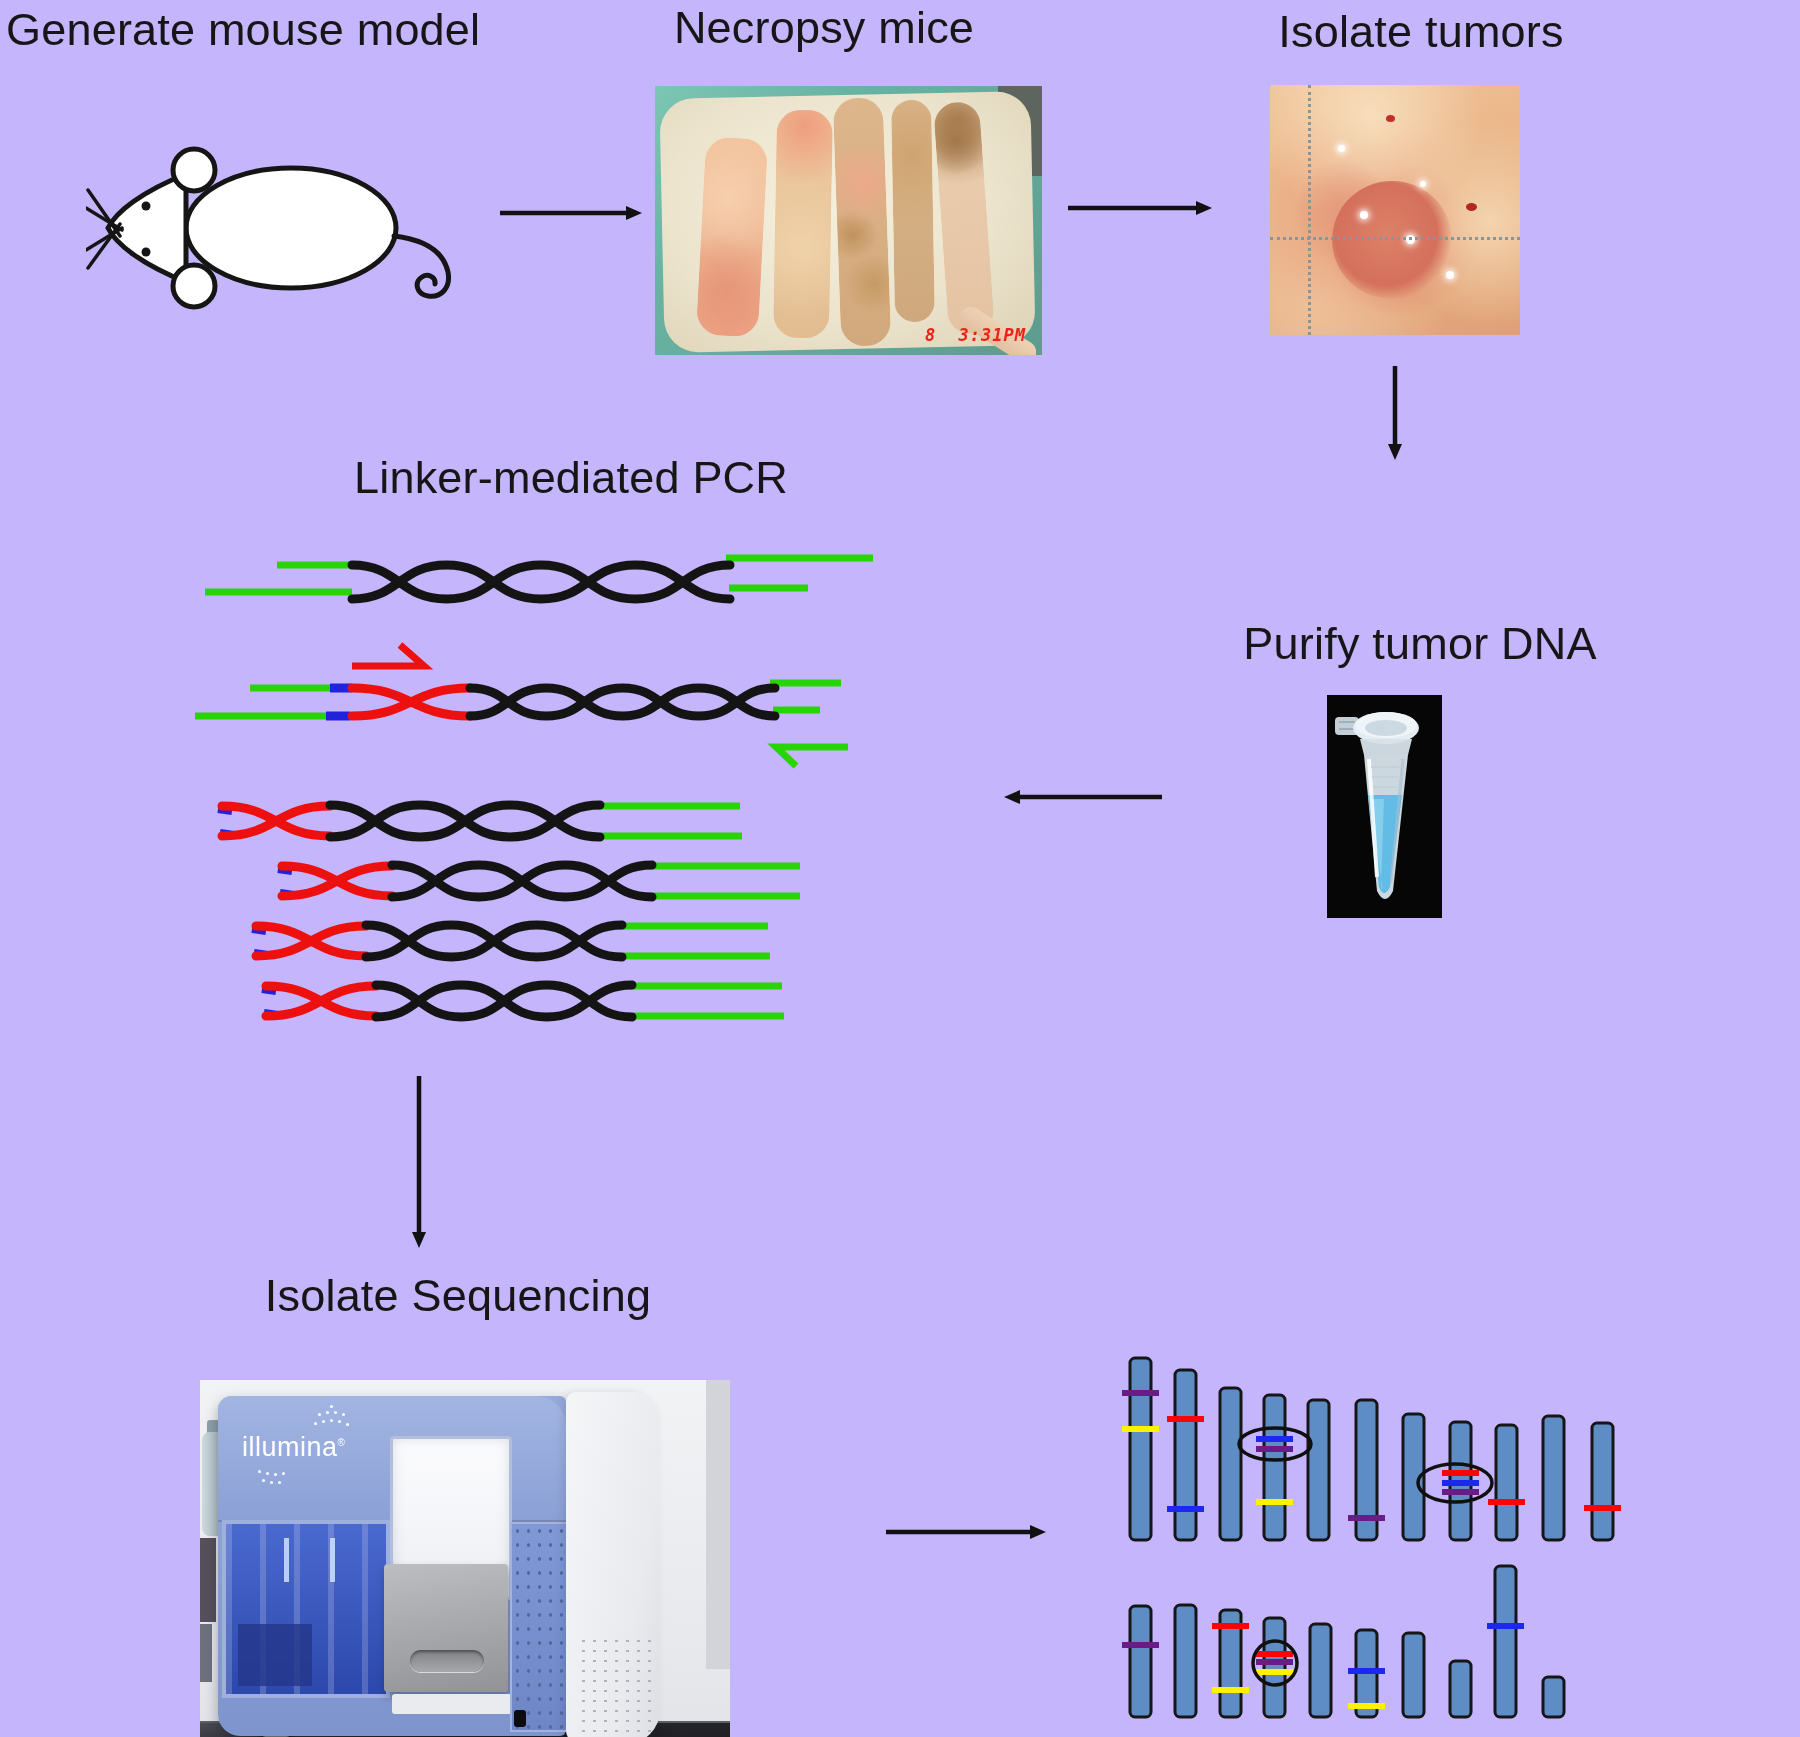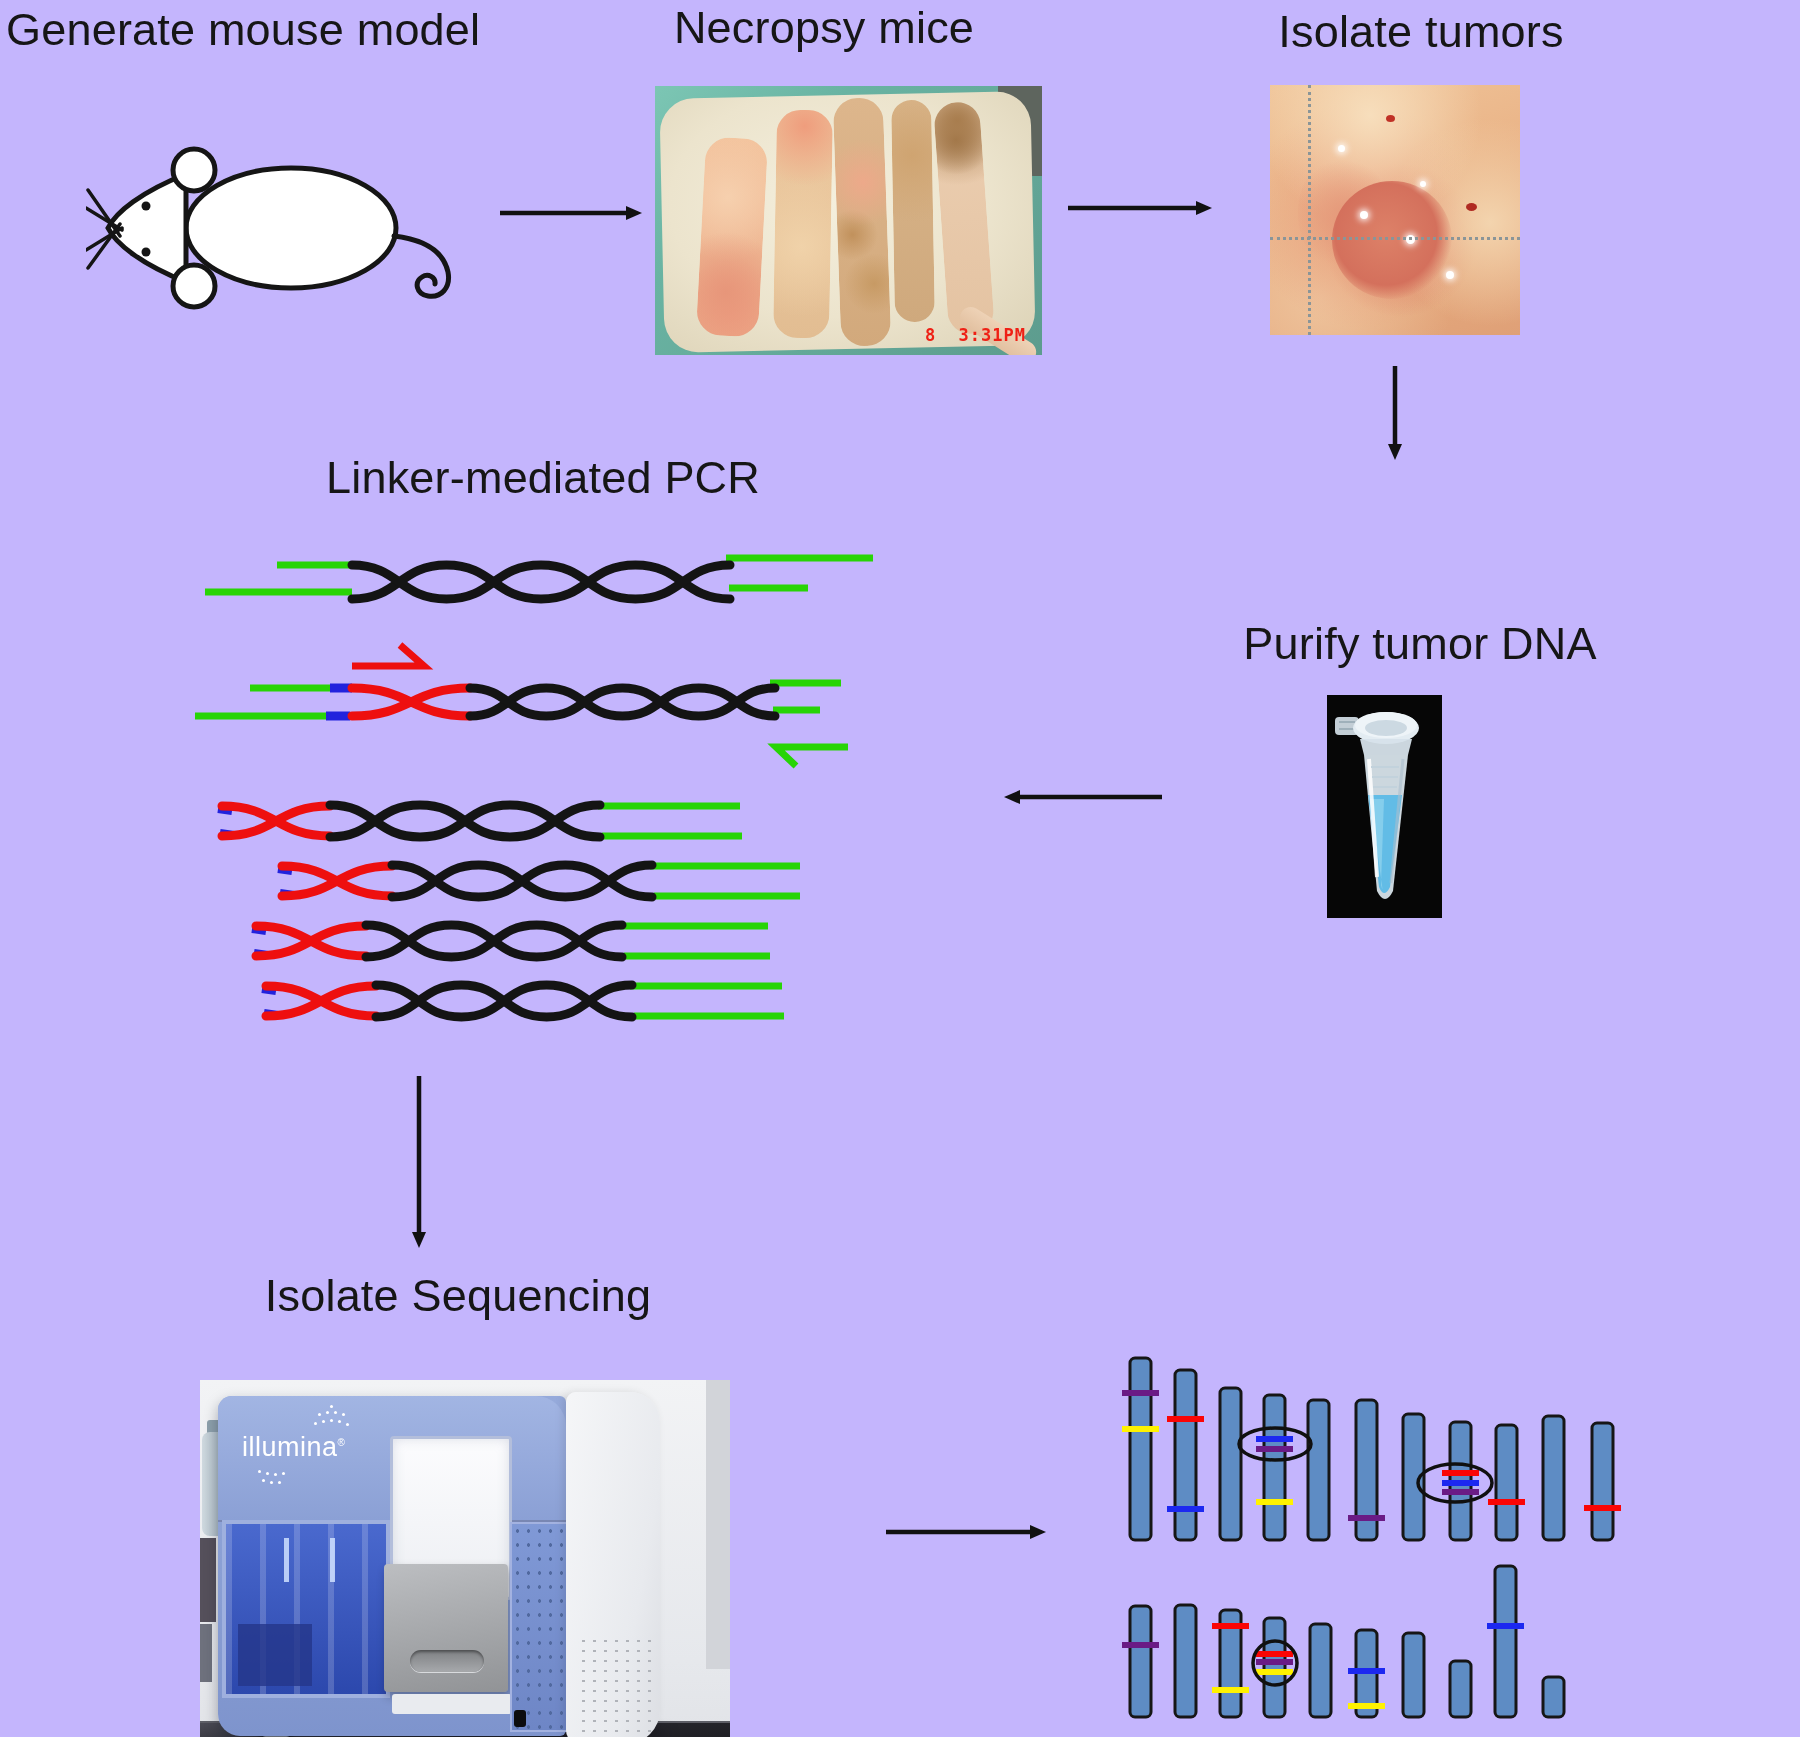--- a/index.html
+++ b/index.html
@@ -38,21 +38,21 @@
       background:radial-gradient(circle at 50% 25%,#cfa471 0%,rgba(0,0,0,0) 40%),
                  linear-gradient(#d9b58a,#cfa97d);}
   .s5{left:286px;top:16px;width:46px;height:232px;transform:rotate(-4deg);
       background:radial-gradient(circle at 50% 8%,#a87d4e 0%,rgba(0,0,0,0) 30%),
                  radial-gradient(circle at 45% 16%,#966c40 0%,rgba(0,0,0,0) 18%),
                  linear-gradient(#eccfb2,#e4c3a2);}
   .s5tail{left:300px;top:238px;width:86px;height:22px;transform:rotate(32deg);
       background:linear-gradient(#eed2b6,#e2c0a0);border-radius:12px;}
   .n-stamp{position:absolute;right:16px;bottom:10px;color:#ef2015;
            font-family:"DejaVu Sans Mono",monospace;font-weight:bold;font-size:17px;
-           white-space:pre;letter-spacing:1px;}
+           white-space:pre;letter-spacing:1px;font-style:italic;}
 
   
   .tumor{left:1270px;top:85px;width:250px;height:250px;
       background:radial-gradient(circle at 40% 12%,#f7debc 0%,rgba(0,0,0,0) 42%),
                  radial-gradient(circle at 88% 55%,#f3d4ae 0%,rgba(0,0,0,0) 40%),
                  radial-gradient(circle at 36% 52%,#e9a07e 0%,rgba(0,0,0,0) 55%),
                  radial-gradient(circle at 52% 62%,#d8765f 0%,rgba(0,0,0,0) 38%),
                  radial-gradient(circle at 20% 85%,#eec39c 0%,rgba(0,0,0,0) 45%),
                  linear-gradient(160deg,#f0c69b,#e8ad80 60%,#dfa077);}
   .t-blob{position:absolute;border-radius:50%;}
@@ -126,21 +126,21 @@
 </style>
 </head>
 <body>
 
 <div class="canvas">
 
   <div class="title" style="left:6px;top:4px;">Generate mouse model</div>
   <div class="title centered" style="left:824px;top:2px;">Necropsy mice</div>
   <div class="title centered" style="left:1415px;top:6px;margin-left:6px;">Isolate tumors</div>
   <div class="title centered" style="left:1420px;top:618px;">Purify tumor DNA</div>
-  <div class="title centered" style="left:543px;top:452px;">Linker-mediated PCR</div>
+  <div class="title centered" style="left:571px;top:452px;">Linker-mediated PCR</div>
   <div class="title centered" style="left:458px;top:1270px;">Isolate Sequencing</div>
 
   <svg class="layer" style="left:86px;top:140px;" width="370" height="180" viewBox="0 0 370 180">
     <g stroke="#151515" fill="none" stroke-width="5" stroke-linecap="round">
       <ellipse cx="205" cy="88" rx="105" ry="60" fill="#ffffff"></ellipse>
       <path d="M 100 34 C 55 52 30 72 22 88 C 30 104 55 124 100 142 Z" fill="#ffffff"></path>
       <circle cx="108" cy="30" r="21" fill="#ffffff"></circle>
       <circle cx="108" cy="146" r="21" fill="#ffffff"></circle>
       <path d="M 308 96 C 342 100 358 114 362 132 C 365 148 355 158 342 156 C 330 154 328 142 336 137 C 342 133 350 137 349 144"></path>
       <g stroke-width="3.5">

